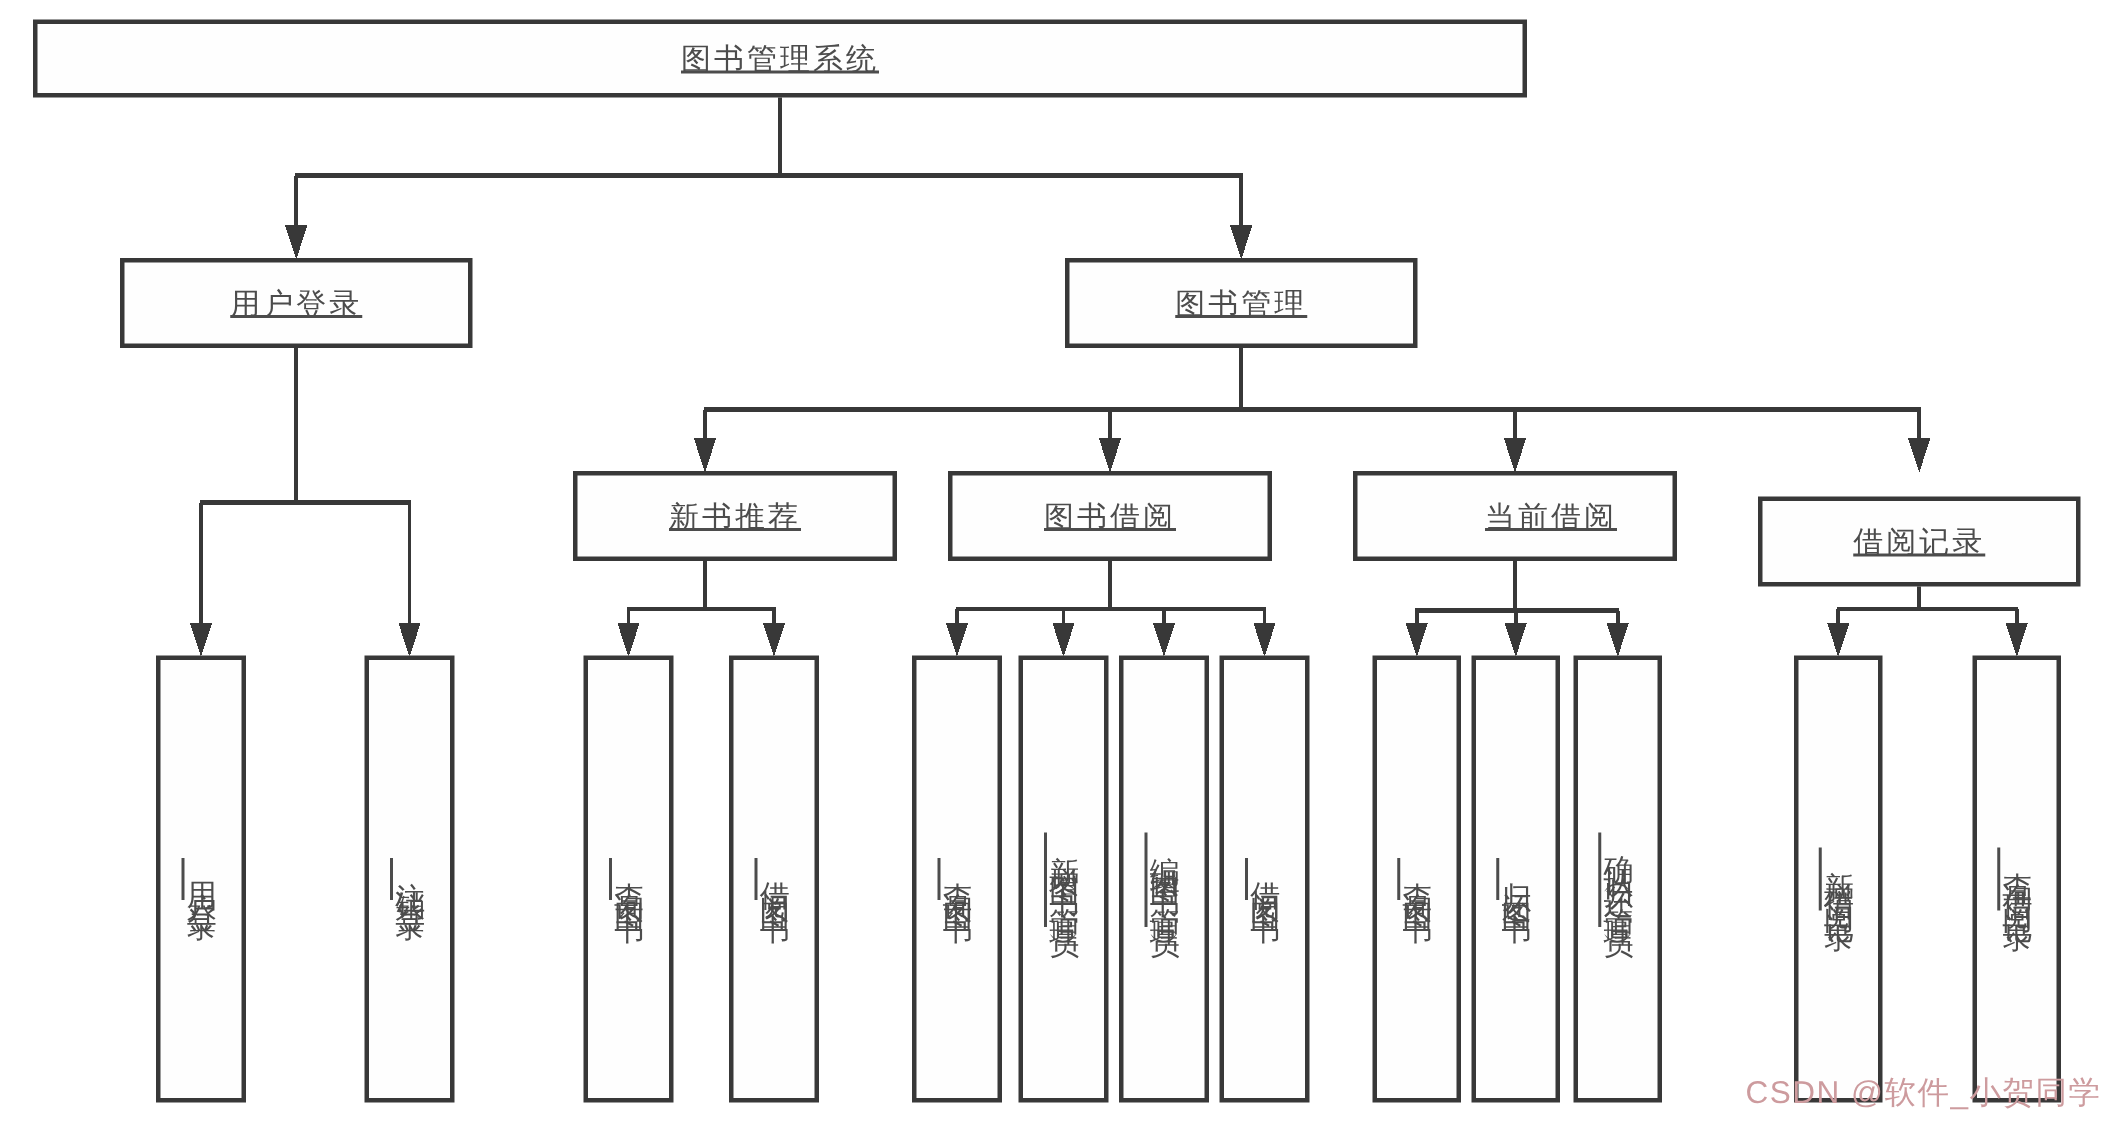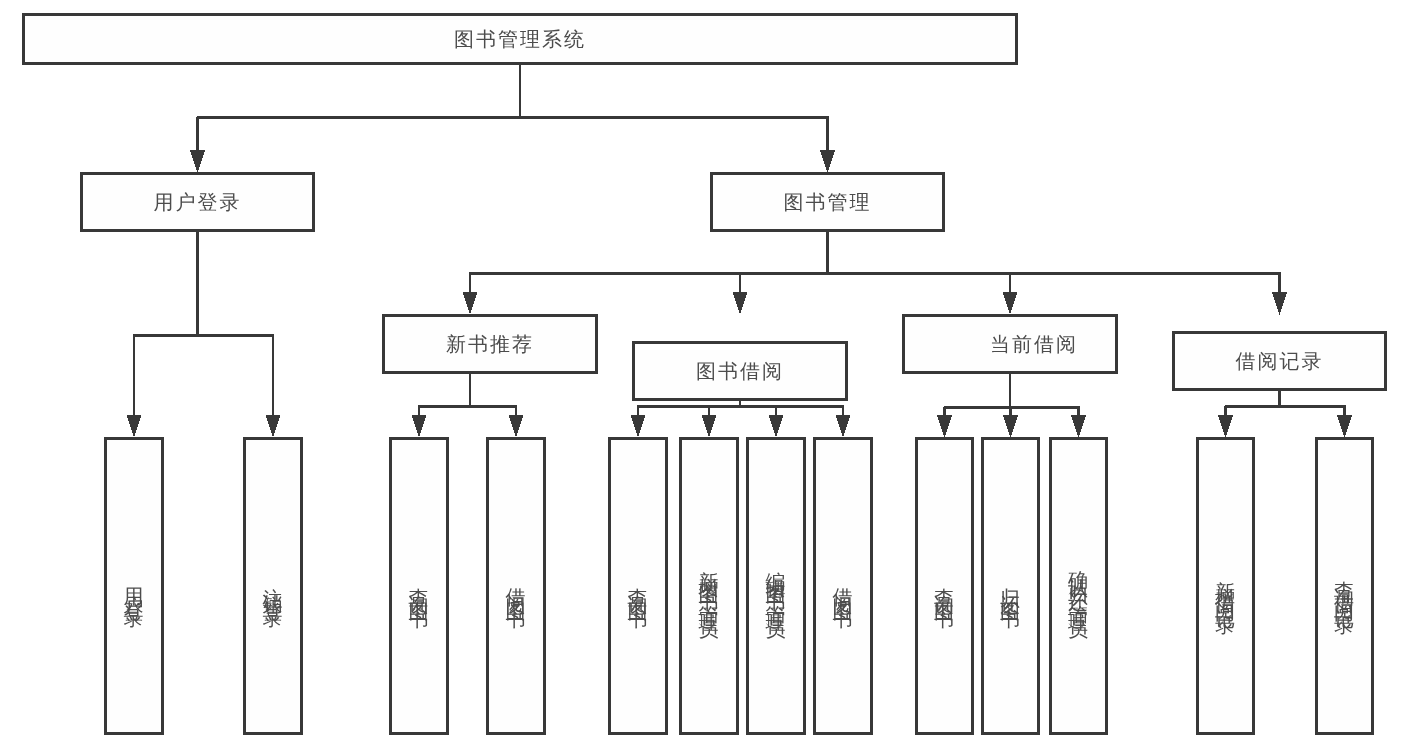--- a/index.html
+++ b/index.html
@@ -38,20 +38,21 @@
   }
   .node.vertical .label {
     writing-mode: vertical-rl;
     text-orientation: mixed;
     letter-spacing: 7px;
     line-height: 1;
   }
   .node .label {
     display: block;
     white-space: nowrap;
+    text-decoration: underline;
   }
   .watermark {
     position: absolute;
     right: 4px;
     bottom: 5px;
     font-size: 21px;
     letter-spacing: 1px;
     color: rgba(205, 155, 158, 0.92);
     z-index: 5;
     white-space: nowrap;
@@ -124,21 +125,21 @@
       </div>
       <div class="node" style="left: 80px; top: 172px; width: 235px; height: 60px;">
         <span class="label">用户登录</span>
       </div>
       <div class="node" style="left: 710px; top: 172px; width: 235px; height: 60px;">
         <span class="label">图书管理</span>
       </div>
       <div class="node" style="left: 362px; top: 314px; width: 216px; height: 60px; margin-left: 20px;">
         <span class="label">新书推荐</span>
       </div>
-      <div class="node" style="left: 632px; top: 314px; width: 216px; height: 60px; margin-top: 27px;">
+      <div class="node" style="left: 632px; top: 314px; width: 216px; height: 60px;">
         <span class="label">图书借阅</span>
       </div>
       <div class="node" style="left: 902px; top: 314px; width: 216px; height: 60px; padding-left: 48px;">
         <span class="label">当前借阅</span>
       </div>
       <div class="node" style="left: 1172px; top: 331px; width: 215px; height: 60px;">
         <span class="label">借阅记录</span>
       </div>
       <div class="node vertical" style="left: 104px; top: 437px; width: 60px; height: 298px;">
         <span class="label">用户登录</span>
@@ -173,13 +174,14 @@
       <div class="node vertical" style="left: 1049px; top: 437px; width: 59px; height: 298px;">
         <span class="label">确认归还（管理员）</span>
       </div>
       <div class="node vertical" style="left: 1196px; top: 437px; width: 59px; height: 298px;">
         <span class="label">新增借阅记录</span>
       </div>
       <div class="node vertical" style="left: 1315px; top: 437px; width: 59px; height: 298px;">
         <span class="label">查询借阅记录</span>
       </div>
     </div>
+  <div class="watermark" style="color: rgb(205, 155, 158);">CSDN @软件_小贺同学</div>
 </div>
 
 </body></html>

